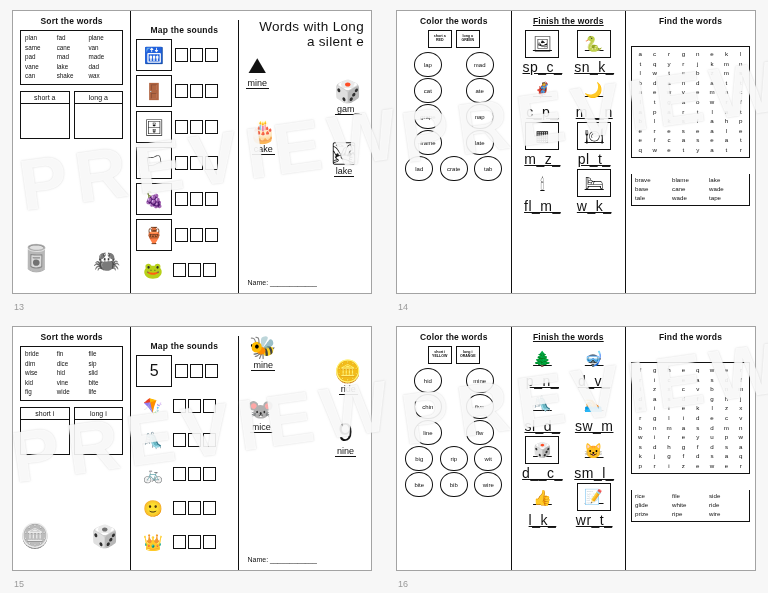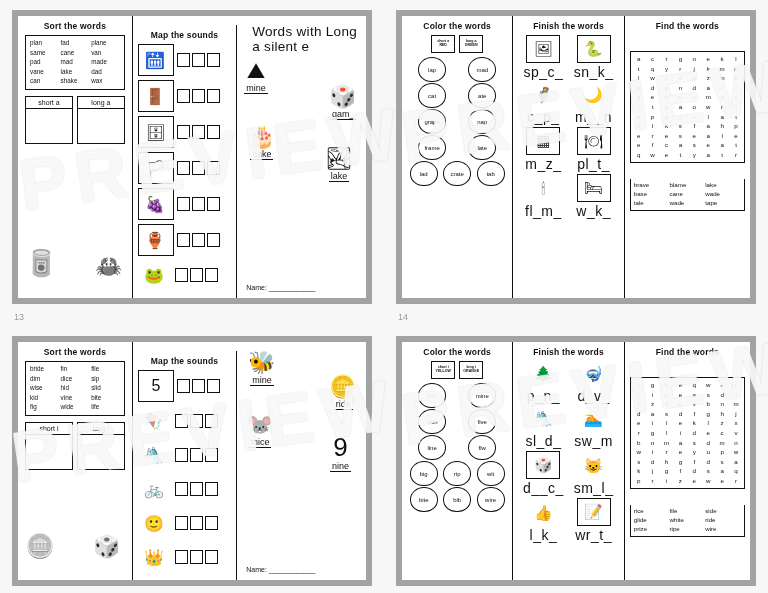--- a/index.html
+++ b/index.html
@@ -18,21 +18,21 @@
     grid-template-rows:1fr 1fr;
   }
   .sheet-cell{
     position:relative;
     padding:10px 12px 22px 12px;
     box-sizing:border-box;
   }
   .page{
     position:relative;
     background:#ffffff;
-    border:6px solid #a3a3a3;
+    border:1px solid #a3a3a3;
     width:100%;
     height:100%;
     box-sizing:border-box;
     display:flex;
     flex-direction:row;
     overflow:hidden;
   }
   .page-num{
     position:absolute;
     left:14px;
@@ -117,21 +117,21 @@
     flex:none;
     background:#fff;
     overflow:hidden;
   }
   .mapimg.noborder{border:none;}
   .boxes{display:flex;gap:2px;}
   .bx{width:11px;height:12px;border:1px solid #111;}
   
   .c-title{width:37%;position:relative;}
   .bigtitle{
-    text-align:left;
+    text-align:right;
     font-size:13.5px;
     line-height:1.12;
     font-weight:normal;
     margin:4px 2px 6px 10px;
     letter-spacing:.3px;
   }
   .titlepics{
     position:relative;
     flex:1;
     min-height:0;
@@ -175,21 +175,21 @@
   }
   .apple{
     width:26px;height:23px;
     border:1px solid #111;
     border-radius:50% 50% 48% 48%;
     display:flex;align-items:center;justify-content:center;
     font-size:6px;
     background:#fff;
   }
   
-  .c-finish{width:32%;}
+  .c-finish{width:32%;text-decoration:underline;}
   .finrow{
     display:flex;
     justify-content:space-around;
     align-items:flex-end;
     margin-bottom:2px;
   }
   .fincell{
     display:flex;
     flex-direction:column;
     align-items:center;

